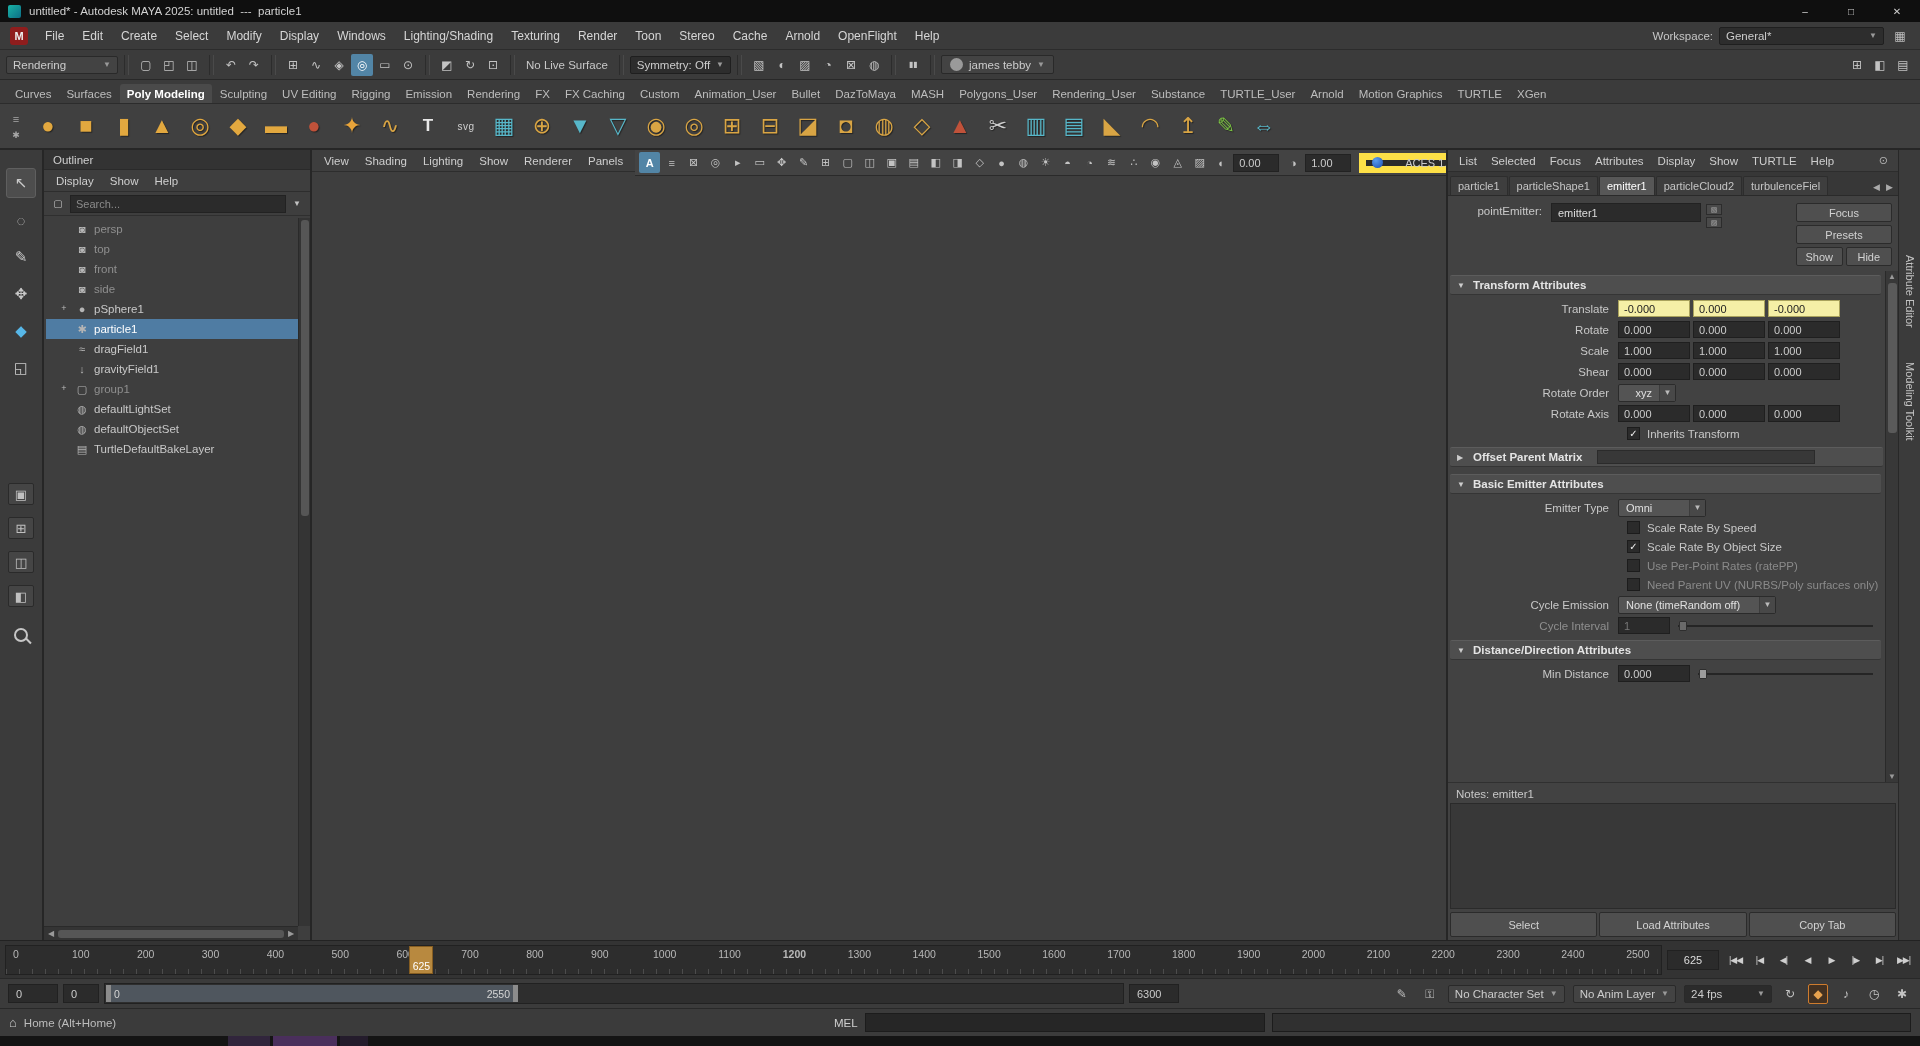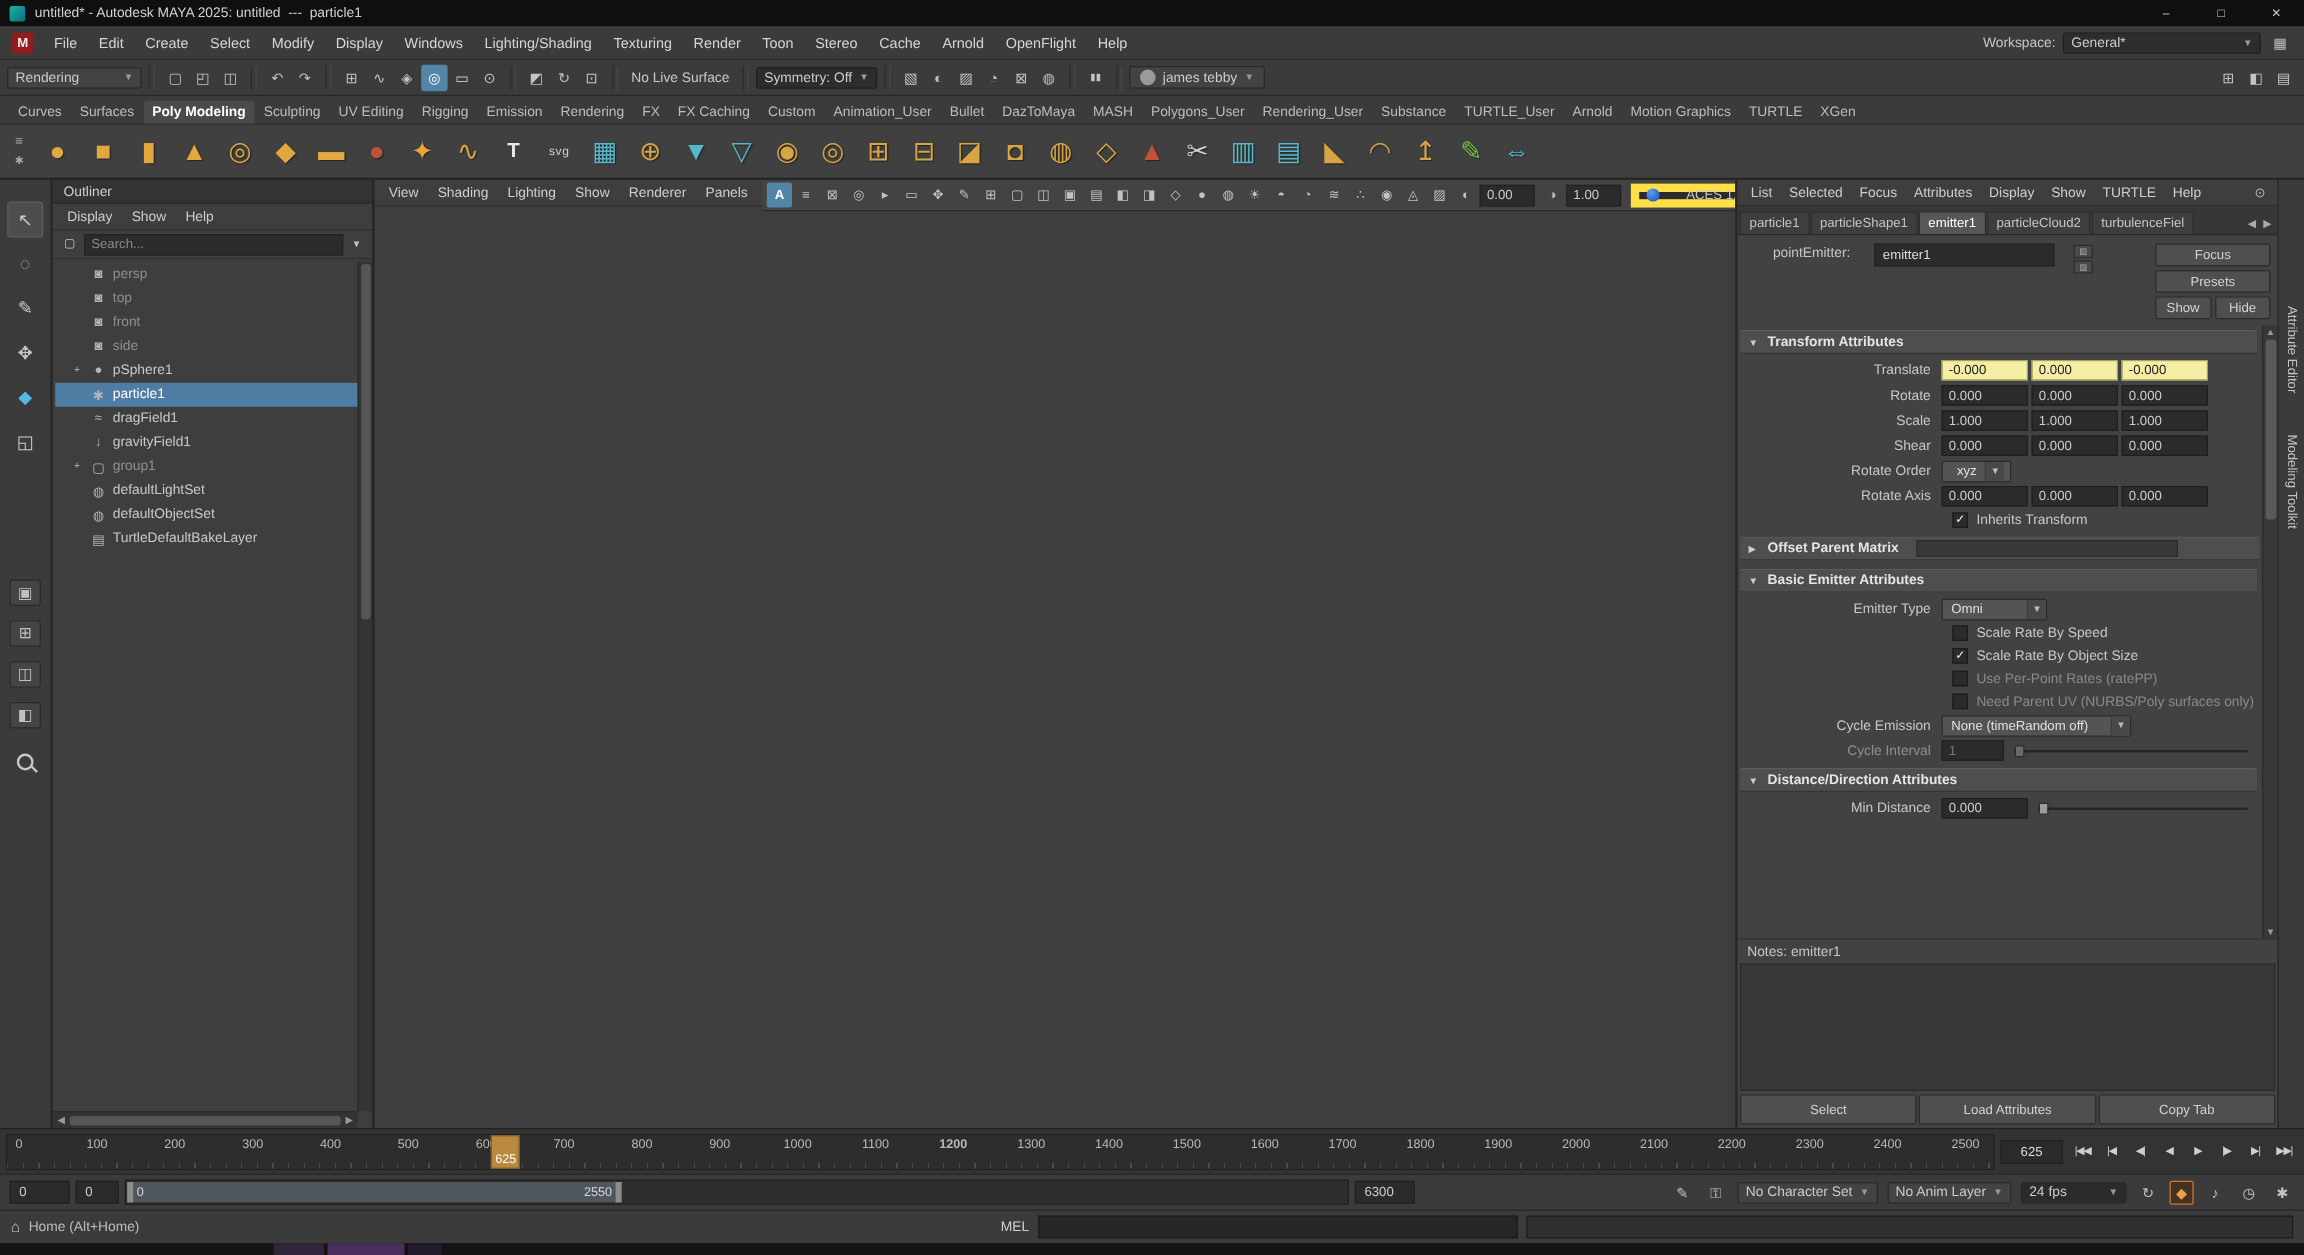--- a/index.html
+++ b/index.html
@@ -100,21 +100,21 @@
 
 
 .attr-editor{width:452px;background:#424242;border-left:2px solid #262626;display:flex;flex-direction:column;flex:none}
 .attr-editor .panel-menus{background:#3e3e3e}
 .ae-pin{margin-left:auto;color:#b5b5b5;font-size:11px;padding:0 6px}
 .ae-tabs{height:24px;background:#373737;display:flex;align-items:flex-end;padding:2px 2px 0;gap:1px;border-bottom:1px solid #2a2a2a;flex:none}
 .ae-tab{padding:3px 7px;font-size:11px;color:#c5c5c5;background:#3e3e3e;border:1px solid #2d2d2d;border-bottom:none;border-radius:2px 2px 0 0;white-space:nowrap;overflow:hidden;max-width:96px}
 .ae-tab.active{background:#575757;color:#fff}
 .tab-nav{margin-left:auto;display:flex;align-items:center;padding-bottom:3px}
 .tab-nav span{width:13px;text-align:center;color:#aaa;font-size:9px}
-.ae-head{display:flex;padding:7px 6px 5px;gap:16px;flex:none}
+.ae-head{display:flex;padding:7px 6px 5px;gap:5px;flex:none}
 .ae-ntlabel{width:92px;text-align:right;font-size:11.5px;color:#c8c8c8;padding:2px 4px 0 0;flex:none}
 .ae-field{background:#2b2b2b;border:1px solid #222;height:19px;display:inline-flex;align-items:center;padding:0 6px;font-size:11px;color:#ddd}
 .ae-field.name{width:150px}
 .mini-col{display:flex;flex-direction:column;gap:2px;padding-top:1px}
 .mini-btn{width:16px;height:11px;background:#4a4a4a;border:1px solid #2c2c2c;font-size:7px;color:#aaa;display:flex;align-items:center;justify-content:center}
 .ae-head-right{margin-left:auto;display:flex;flex-direction:column;gap:3px;width:96px}
 .ae-btn{height:19px;background:#4f4f4f;border:1px solid #2b2b2b;color:#d2d2d2;font-size:11px;border-radius:2px;display:flex;align-items:center;justify-content:center;white-space:nowrap}
 .show-hide{display:flex;gap:3px}
 .show-hide .ae-btn{flex:1}
 .ae-body{flex:1;display:flex;min-height:0;padding-left:2px}
@@ -690,21 +690,21 @@
             <span class="afield">1.000</span>
           </div>
           <div class="attr-row">
             <span class="alabel">Shear</span>
             <span class="afield">0.000</span>
             <span class="afield">0.000</span>
             <span class="afield">0.000</span>
           </div>
           <div class="attr-row">
             <span class="alabel">Rotate Order</span>
-            <span class="ae-dd" style="width:58px;justify-content:center">
+            <span class="ae-dd" style="width:58px;justify-content:flex-end">
               <span>xyz</span>
               <span class="dda">▼</span>
             </span>
           </div>
           <div class="attr-row">
             <span class="alabel">Rotate Axis</span>
             <span class="afield">0.000</span>
             <span class="afield">0.000</span>
             <span class="afield">0.000</span>
           </div>

